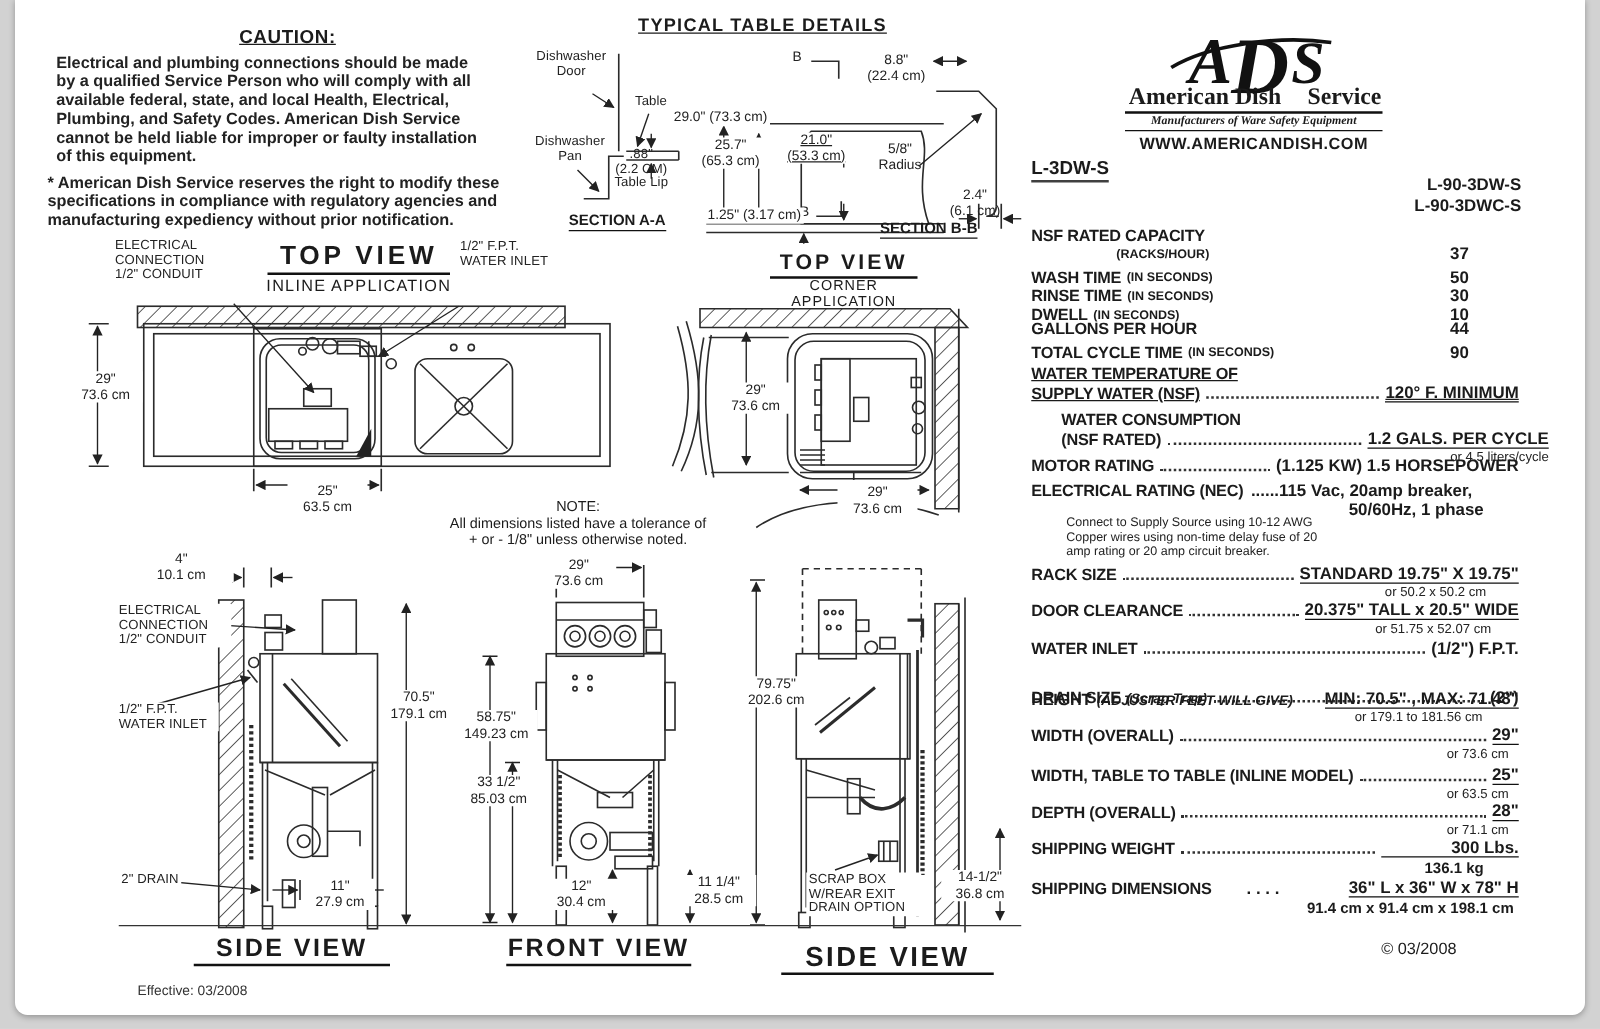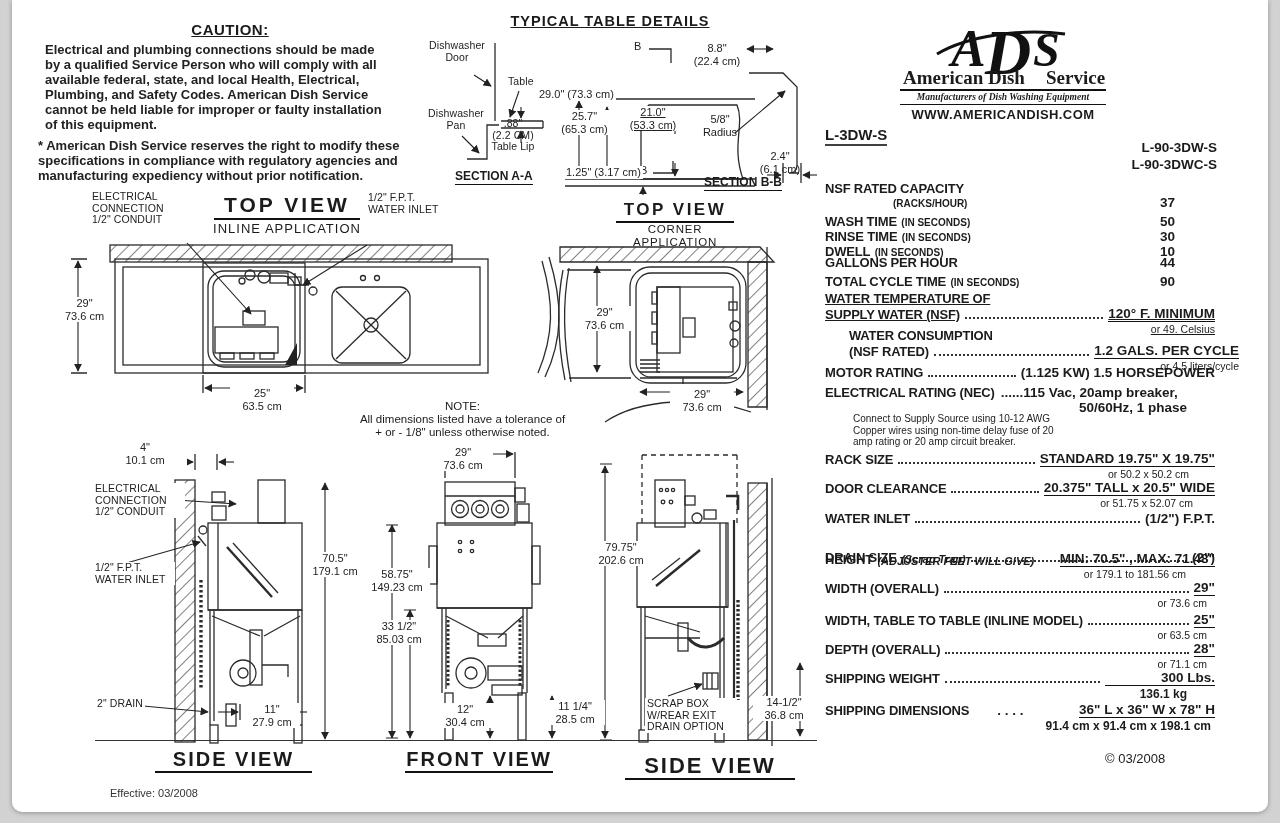--- a/index.html
+++ b/index.html
@@ -380,21 +380,21 @@
 
   <svg class="abs" style="left:925px;top:14px;" width="150" height="70" viewBox="0 0 150 70">
     <path d="M0,40 C30,22 85,14 128,20" stroke="#111" stroke-width="3" fill="none"></path>
     <text x="14" y="52" font-family="Liberation Serif,serif" font-style="italic" font-weight="bold" font-size="52" fill="#111">A</text>
     <text x="48" y="60" font-family="Liberation Serif,serif" font-style="italic" font-weight="bold" font-size="64" fill="#111">D</text>
     <text x="96" y="52" font-family="Liberation Serif,serif" font-style="italic" font-weight="bold" font-size="48" fill="#111">S</text>
   </svg>
   <div class="abs brandname" style="left:891px;top:68px;">American Dish</div>
   <div class="abs brandname" style="left:1034px;top:68px;">Service</div>
   <div class="abs" style="left:888px;top:89px;width:206px;border-top:2px solid #111;"></div>
-  <div class="abs tagline ctr" style="left:888px;top:92px;width:206px;">Manufacturers of Dish Washing Equipment</div>
+  <div class="abs tagline ctr" style="left:888px;top:92px;width:206px;">Manufacturers of Ware Safety Equipment</div>
   <div class="abs" style="left:888px;top:104px;width:206px;border-top:1.5px solid #111;"></div>
   <div class="abs site ctr" style="left:880px;top:108px;width:222px;">WWW.AMERICANDISH.COM</div>
   <div class="abs" style="left:813px;top:126px;">
     <span class="model">L-3DW-S</span>
   </div>
   <div class="abs variants rgt" style="left:990px;top:140px;width:215px;">
     <div>L-90-3DW-S</div>
     <div>L-90-3DWC-S</div>
   </div>
 
@@ -437,21 +437,20 @@
       <span class="sv num">90</span>
     </div>
 
     <div class="sg" style="top:292px;text-decoration:underline;">
       <div class="sl">WATER TEMPERATURE OF</div>
       <div class="srow" style="margin-top:1px;">
         <span class="sl">SUPPLY WATER (NSF)</span>
         <span class="dots"></span>
         <span class="sv uv">120° F. MINIMUM</span>
       </div>
-      <div class="sub">or 49. Celsius</div>
     </div>
 
     <div class="sg" style="top:329px;margin-left:24px;">
       <div class="sl">WATER CONSUMPTION</div>
       <div class="srow" style="margin-top:1px;">
         <span class="sl">(NSF RATED)</span>
         <span class="dots"></span>
         <span class="sv uv">1.2 GALS. PER CYCLE</span>
       </div>
       <div class="sub">or 4.5 liters/cycle</div>

